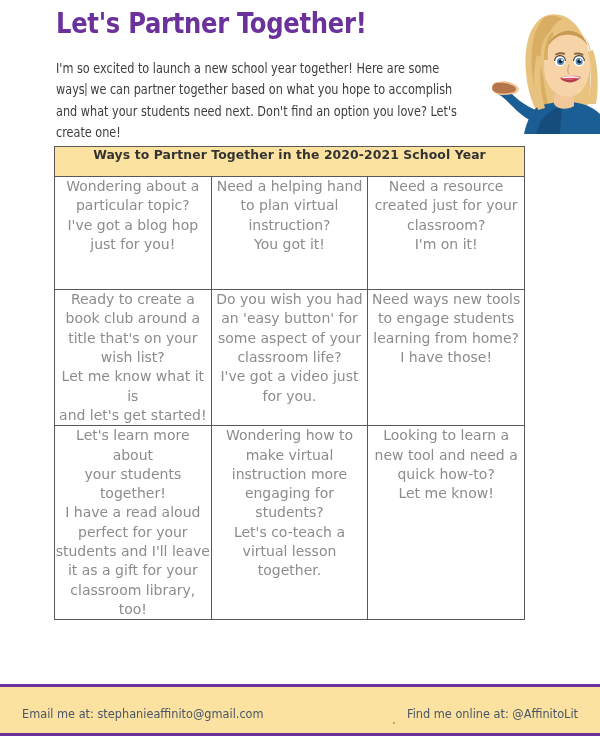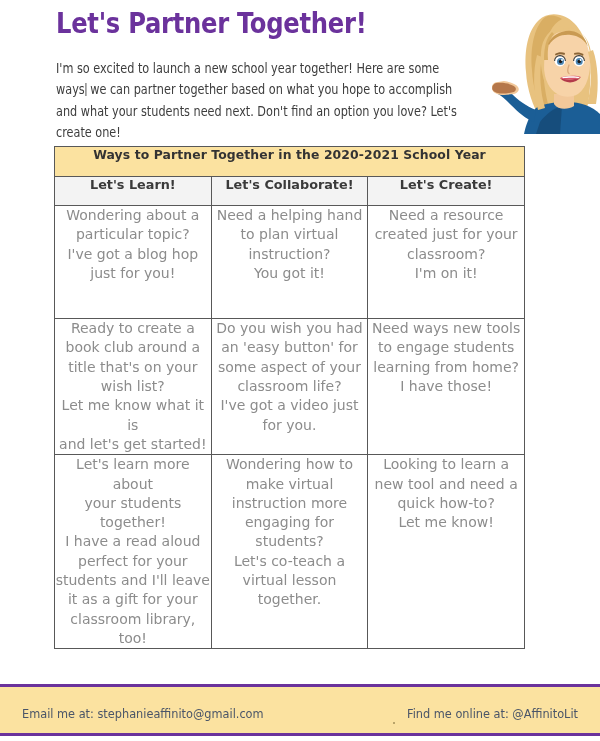--- a/index.html
+++ b/index.html
@@ -226,25 +226,20 @@
       <path d="M96 50 C100 64 100 86 95 102 L104 102 C107 84 106 62 101 48 Z" fill="#e8c27f"></path>
 
       <path d="M50 55 C47 70 48 90 53 106 L46 108 C41 90 41 68 45 53 Z" fill="#e8c27f"></path>
     </svg>
   </div>
 
   <table class="partner-table">
     <tbody>
       <tr>
         <td class="table-title" colspan="3">Ways to Partner Together in the 2020-2021 School Year</td>
-      </tr>
-      <tr>
-        <td class="col-head" style="width:158px">Let's Learn!</td>
-        <td class="col-head" style="width:156px">Let's Collaborate!</td>
-        <td class="col-head" style="width:157px">Let's Create!</td>
       </tr>
       <tr class="row-a">
         <td class="cell">Wondering about a
 particular topic?
 I've got a blog hop
 just for you!</td>
         <td class="cell">Need a helping hand
 to plan virtual
 instruction?
 You got it!</td>

